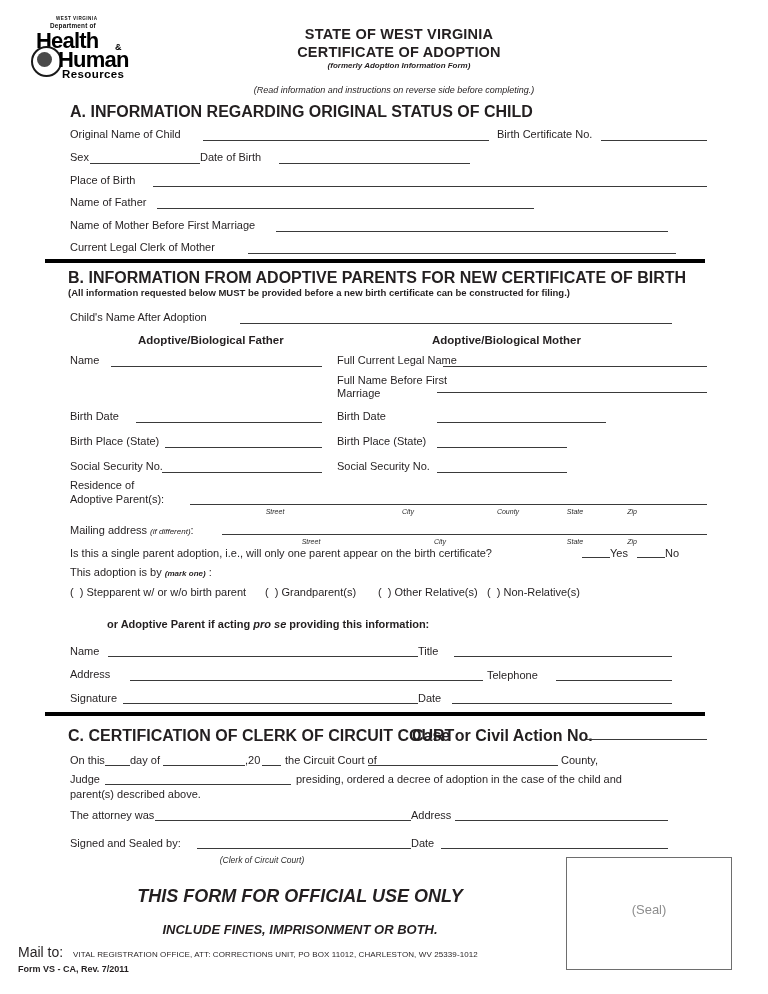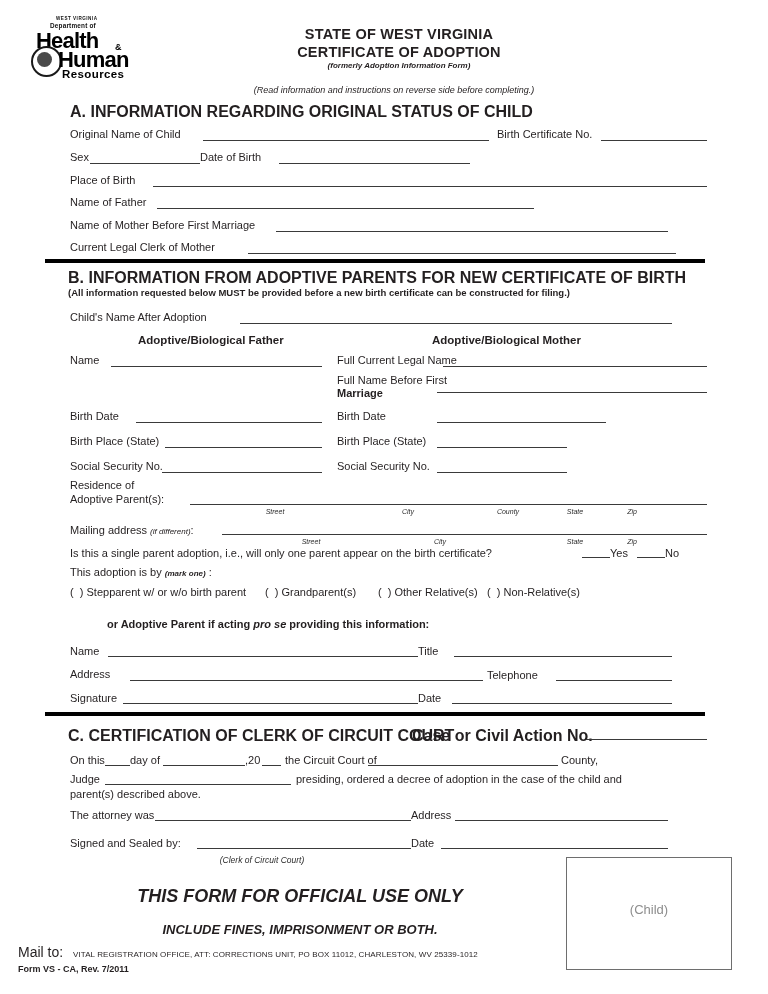--- a/index.html
+++ b/index.html
@@ -193,21 +193,21 @@
   <div class="lbl" style="left:70px; top:435px;">Birth Place (State)</div>
   <div class="rule" style="left:165px; top:447px; width:157px;"></div>
 
   <div class="lbl" style="left:70px; top:460px;">Social Security No.</div>
   <div class="rule" style="left:162px; top:472px; width:160px;"></div>
 
   <div class="lbl" style="left:337px; top:354px;">Full Current Legal Name</div>
   <div class="rule" style="left:443px; top:366px; width:264px;"></div>
 
   <div class="lbl" style="left:337px; top:374px;">Full Name Before First</div>
-  <div class="lbl" style="left:337px; top:387px;font-weight:bold;">Marriage</div>
+  <div class="lbl" style="left:337px; top:387px;">Marriage</div>
   <div class="rule" style="left:437px; top:392px; width:270px;"></div>
 
   <div class="lbl" style="left:337px; top:410px;">Birth Date</div>
   <div class="rule" style="left:437px; top:422px; width:169px;"></div>
 
   <div class="lbl" style="left:337px; top:435px;">Birth Place (State)</div>
   <div class="rule" style="left:437px; top:447px; width:130px;"></div>
 
   <div class="lbl" style="left:337px; top:460px;">Social Security No.</div>
   <div class="rule" style="left:437px; top:472px; width:130px;"></div>
@@ -287,21 +287,21 @@
   <div class="rule" style="left:455px; top:820px; width:213px;"></div>
 
   <div class="lbl" style="left:70px; top:837px;">Signed and Sealed by:</div>
   <div class="rule" style="left:197px; top:848px; width:214px;"></div>
   <div class="lbl" style="left:411px; top:837px;">Date</div>
   <div class="rule" style="left:441px; top:848px; width:227px;"></div>
 
   <div class="tinyital" style="left:182px; top:855px; width:160px; font-size:8.5px;">(Clerk of Circuit Court)</div>
 
   <div id="sealbox">
-    <div id="sealtext">(Child)</div>
+    <div id="sealtext">(Seal)</div>
   </div>
 
   <div class="footbig" style="left:20px; top:886px; font-size:18px;">THIS FORM FOR OFFICIAL USE ONLY</div>
   <div class="footbig" style="left:20px; top:922px; font-size:13px;">INCLUDE FINES, IMPRISONMENT OR BOTH.</div>
 
   <div class="lbl" style="left:18px; top:946px; font-size:14px;">Mail to:</div>
   <div class="lbl" style="left:73px; top:948px; font-size:8px; letter-spacing:.1px;">VITAL REGISTRATION OFFICE,  ATT: CORRECTIONS UNIT, PO BOX 11012,  CHARLESTON, WV 25339-1012</div>
   <div class="lbl bold" style="left:18px; top:963px; font-size:9px;">Form VS - CA, Rev. 7/2011</div>
 
 </div>

